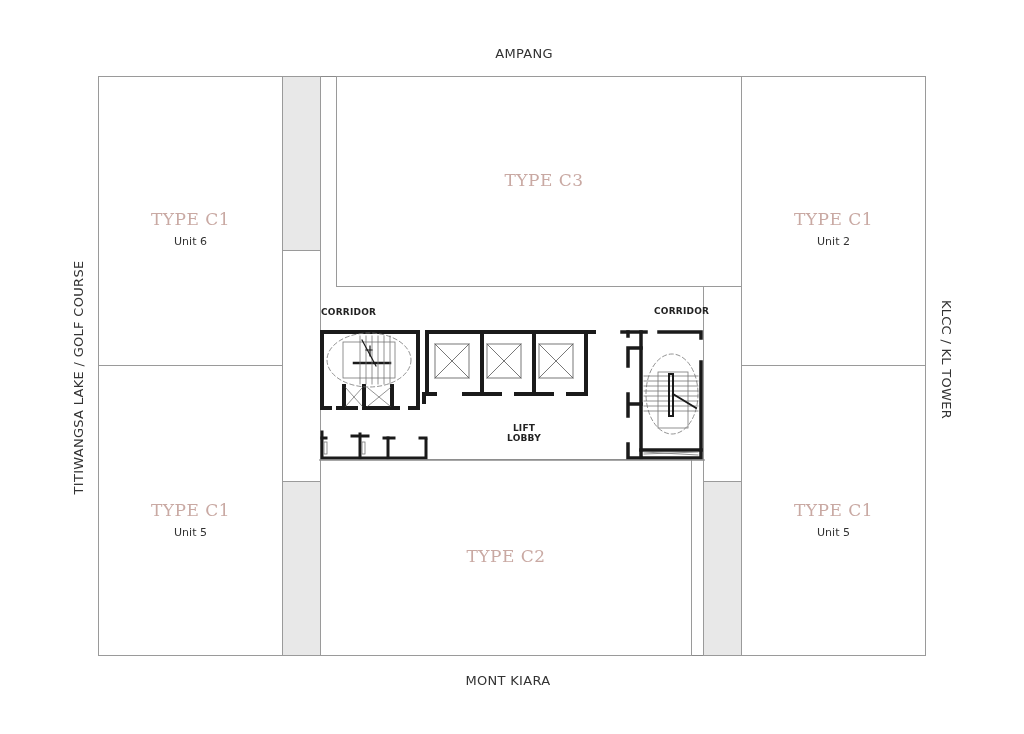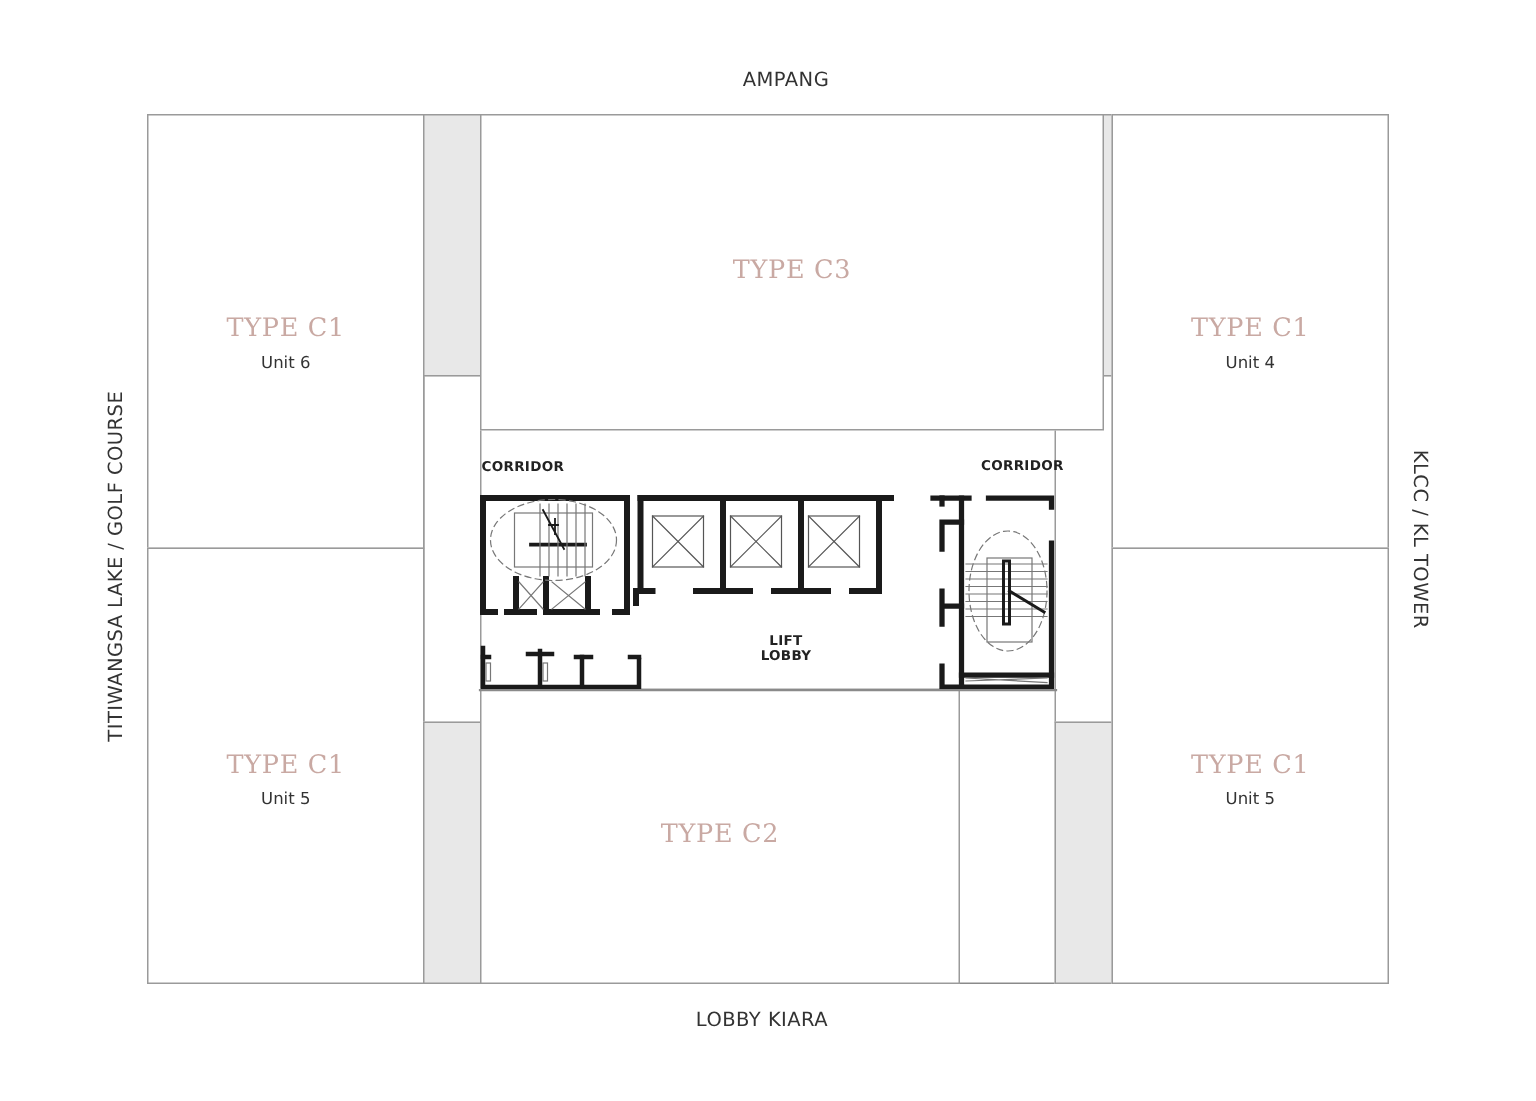--- a/index.html
+++ b/index.html
@@ -13,21 +13,21 @@
   .lbl{position:absolute;text-align:center;width:100%;left:0;}
   .type{font-family:"DejaVu Serif",serif;font-size:17px;color:#c9a9a3;letter-spacing:0.5px;}
   .unitno{font-family:"DejaVu Sans",sans-serif;font-size:11px;color:#333;margin-top:6px;}
   .small{font-family:"DejaVu Sans",sans-serif;font-size:9px;color:#222;letter-spacing:0.2px;font-weight:bold;}
   svg{position:absolute;left:0;top:0;}
 </style>
 </head>
 <body>
 
 <div class="abs dir" style="left:0;width:1024px;text-align:center;top:46px;padding-left:12px;">AMPANG</div>
-<div class="abs dir" style="left:0;width:1016px;text-align:center;top:673px;">LOBBY KIARA</div>
+<div class="abs dir" style="left:0;width:1016px;text-align:center;top:673px;">MONT KIARA</div>
 <div class="abs dir vert-left" style="left:-62px;top:370px;width:280px;text-align:center;">TITIWANGSA LAKE / GOLF COURSE</div>
 <div class="abs dir vert-right" style="left:884px;top:352px;width:124px;text-align:center;">KLCC / KL TOWER</div>
 
 <div class="abs" style="left:98px;top:76px;width:828px;height:580px;">
 
   <div class="abs" style="left:0;top:0;width:828px;height:580px;border:1.5px solid #8a8a8a;box-sizing:border-box;"></div>
 
   <div class="abs unit" style="left:0;top:0;width:185px;height:290px;">
     <div class="lbl" style="top:132px;">
       <div class="type">TYPE C1</div>
@@ -42,36 +42,36 @@
   </div>
 
   <div class="abs gray" style="left:184px;top:0;width:39px;height:175px;"></div>
   <div class="abs" style="left:184px;top:174px;width:39px;height:232px;border-left:1.5px solid #9a9a9a;border-right:1.5px solid #9a9a9a;box-sizing:border-box;"></div>
   <div class="abs gray" style="left:184px;top:405px;width:39px;height:175px;"></div>
 
   <div class="abs gray" style="left:605px;top:0;width:39px;height:175px;"></div>
   <div class="abs" style="left:605px;top:174px;width:39px;height:232px;border-left:1.5px solid #9a9a9a;border-right:1.5px solid #9a9a9a;box-sizing:border-box;"></div>
   <div class="abs gray" style="left:605px;top:405px;width:39px;height:175px;"></div>
 
-  <div class="abs unit" style="left:222px;top:0;width:416px;height:211px;">
+  <div class="abs unit" style="left:238px;top:0;width:416px;height:211px;">
     <div class="lbl" style="top:93px;">
       <div class="type">TYPE C3</div>
     </div>
   </div>
 
-  <div class="abs unit" style="left:222px;top:383px;width:320px;height:197px;">
+  <div class="abs unit" style="left:222px;top:383px;width:372px;height:197px;">
     <div class="lbl" style="top:86px;">
       <div class="type">TYPE C2</div>
     </div>
   </div>
 
   <div class="abs unit" style="left:643px;top:0;width:185px;height:290px;">
     <div class="lbl" style="top:132px;">
       <div class="type">TYPE C1</div>
-      <div class="unitno">Unit 4</div>
+      <div class="unitno">Unit 2</div>
     </div>
   </div>
   <div class="abs unit" style="left:643px;top:289px;width:185px;height:291px;">
     <div class="lbl" style="top:134px;">
       <div class="type">TYPE C1</div>
       <div class="unitno">Unit 5</div>
     </div>
   </div>
 
   <div class="abs small" style="left:223px;top:231px;">CORRIDOR</div>

